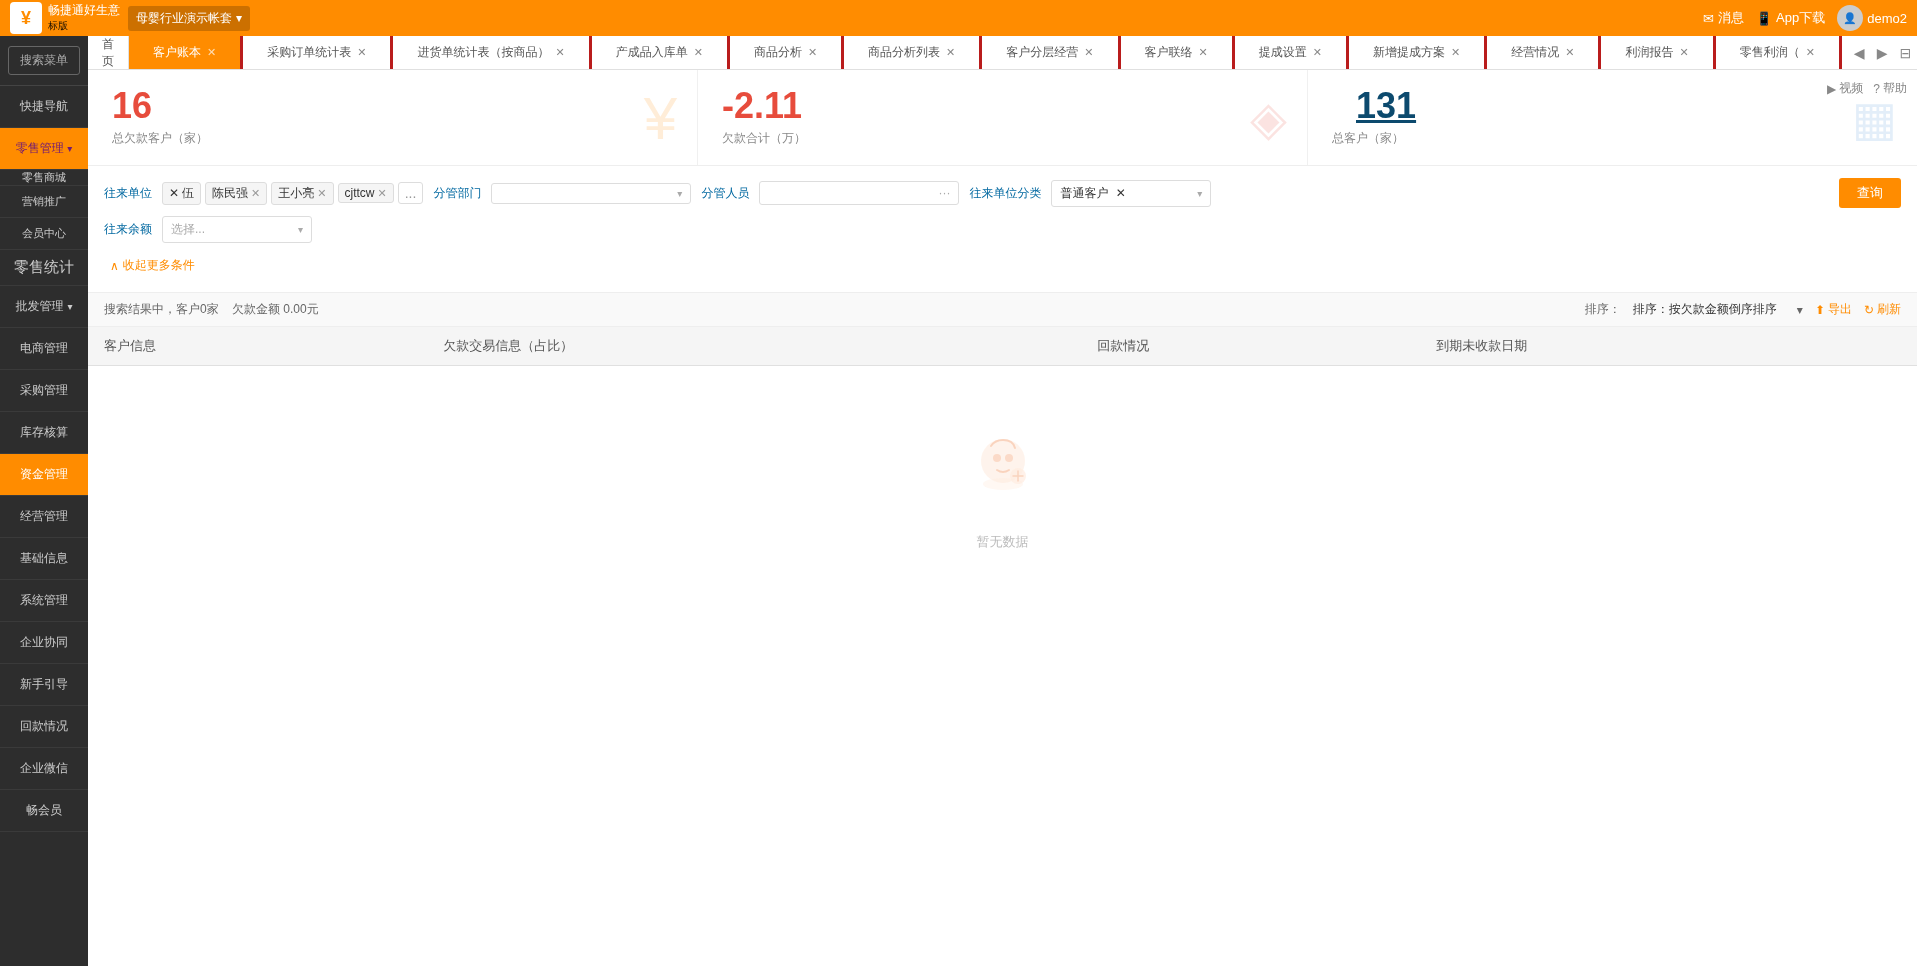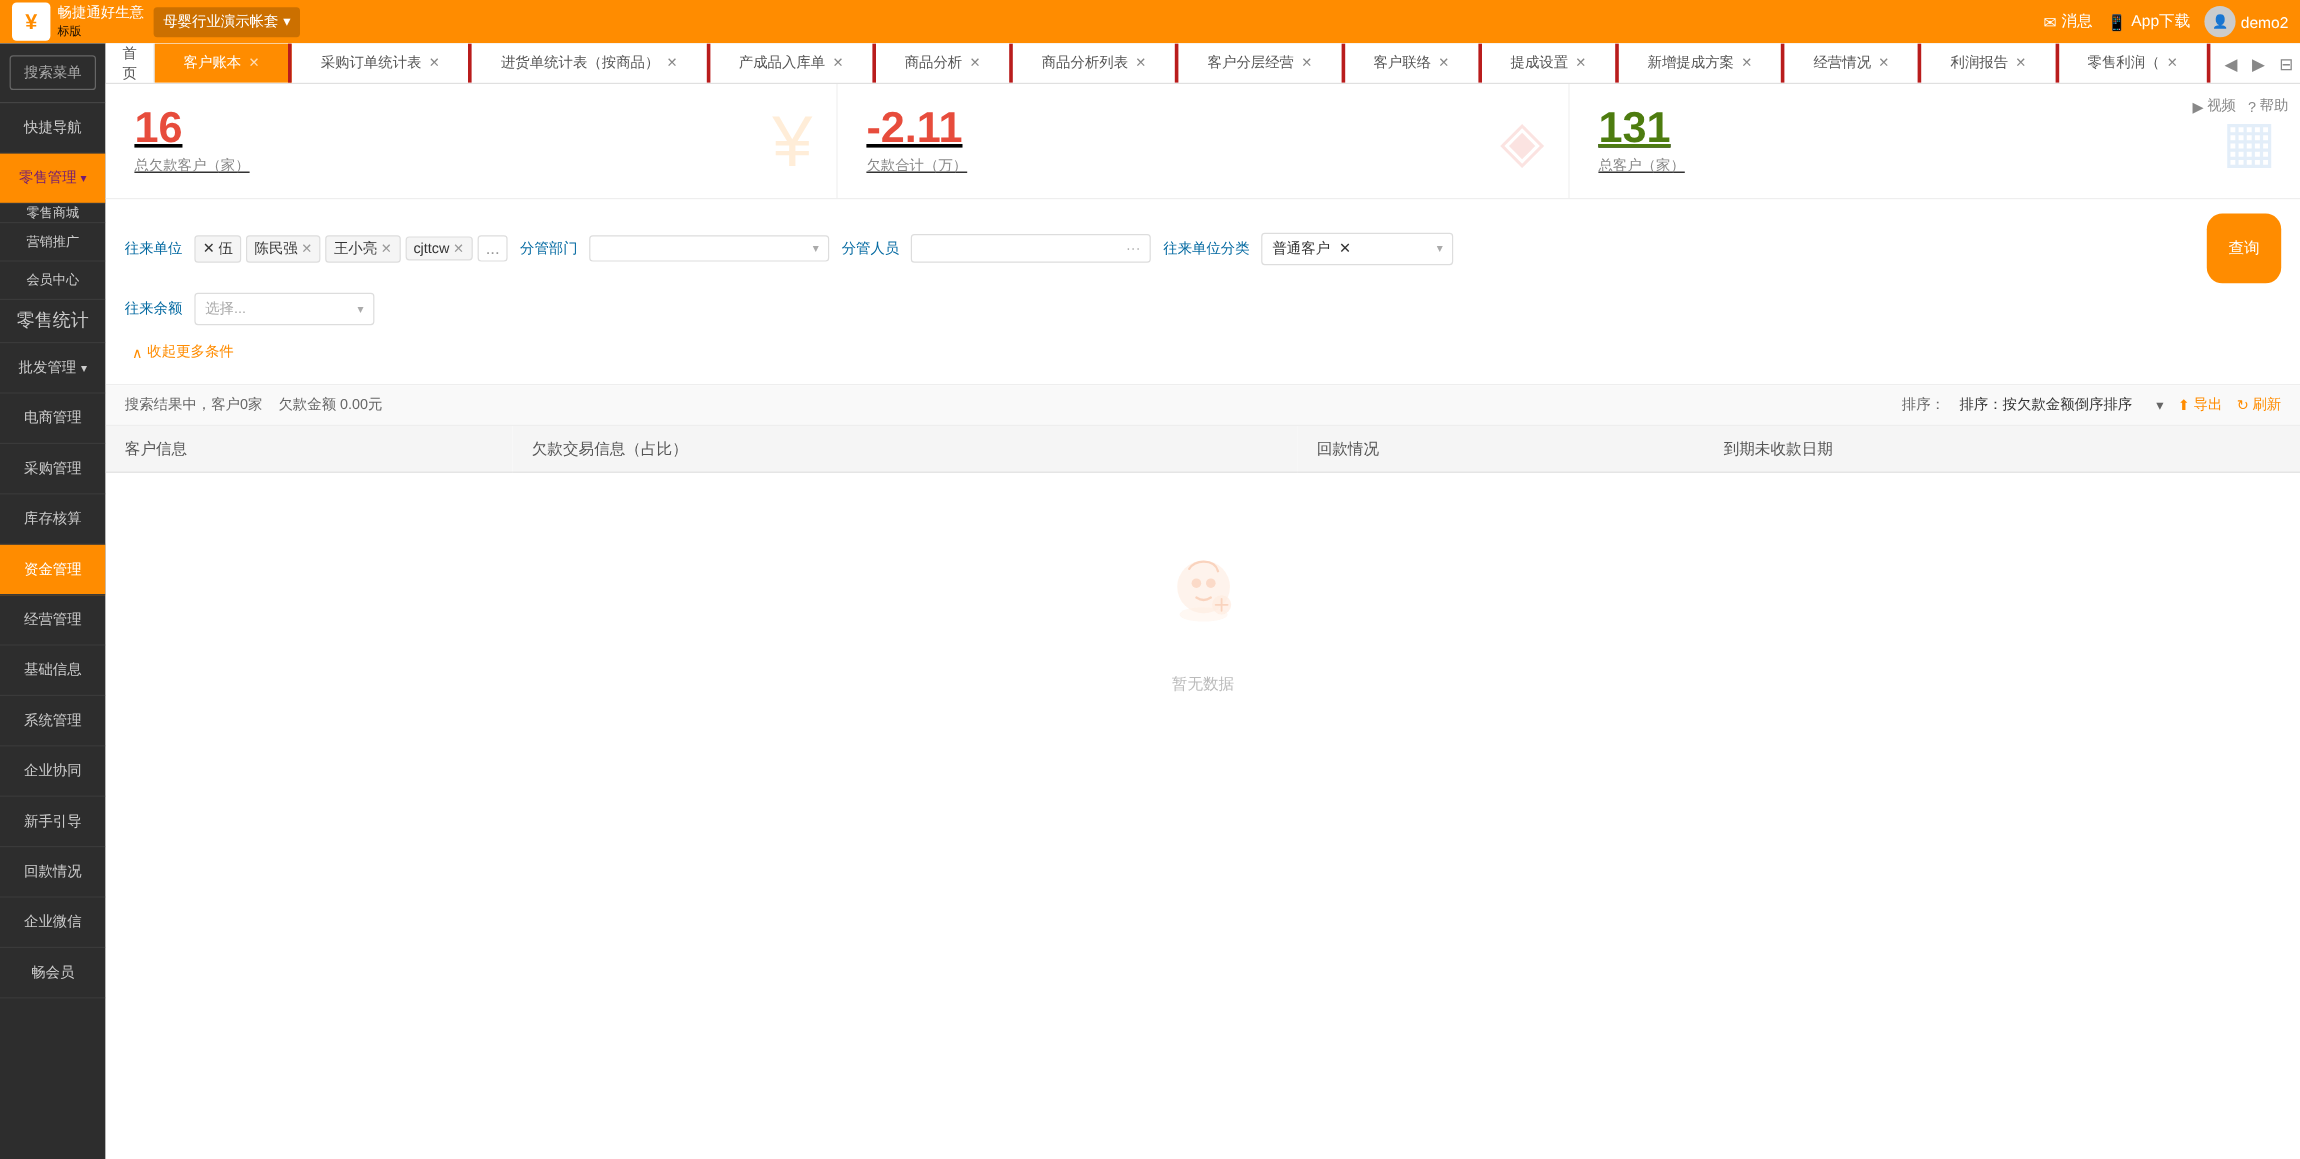--- a/index.html
+++ b/index.html
@@ -39,24 +39,24 @@
     .tab-item.active { background: #ff8c00; color: white; }
     .tab-item .tab-close { margin-left: 6px; font-size: 11px; color: inherit; opacity: 0.7; }
     .tab-home { padding: 0 14px; height: 100%; display: flex; align-items: center; font-size: 12px; cursor: pointer; border-right: 1px solid #e0e0e0; color: #555; }
     .tab-controls { margin-left: auto; display: flex; align-items: center; padding: 0 8px; gap: 4px; }
     .tab-ctrl-btn { background: none; border: none; cursor: pointer; color: #888; font-size: 14px; padding: 2px 4px; }
 
     
     .page-content { flex: 1; overflow-y: auto; background: white; }
 
     
-    .stats-bar { display: flex; align-items: stretch; border-bottom: 1px solid #eee; background: white; position: relative; text-decoration: underline; }
+    .stats-bar { display: flex; align-items: stretch; border-bottom: 1px solid #eee; background: white; position: relative; }
     .stat-card { flex: 1; padding: 18px 24px; display: flex; flex-direction: column; align-items: flex-start; justify-content: center; border-right: 1px solid #f0f0f0; position: relative; }
     .stat-number { font-size: 36px; font-weight: bold; color: #e74c3c; line-height: 1; }
-    .stat-number.dark { color: #4d7c0f; text-decoration: underline; }
+    .stat-number.dark { color: #0c4a6e; text-decoration: underline; margin-left: 24px; }
     .stat-label { font-size: 12px; color: #888; margin-top: 6px; }
     .stat-icon { position: absolute; right: 20px; top: 50%; transform: translateY(-50%); opacity: 0.15; font-size: 60px; }
     .stat-icon.orange { color: #ff8c00; }
     .stat-icon.red { color: #e74c3c; }
     .stat-icon.blue { color: #4a90d9; }
     .video-help { position: absolute; top: 10px; right: 10px; font-size: 12px; color: #888; display: flex; gap: 10px; }
     .video-help span { cursor: pointer; display: flex; align-items: center; gap: 3px; }
 
     
     .filter-area { padding: 12px 16px; background: white; border-bottom: 1px solid #eee; }
@@ -64,21 +64,21 @@
     .filter-label { color: #0369a1; font-size: 12px; white-space: nowrap; flex-shrink: 0; }
     .filter-tags { display: flex; align-items: center; gap: 4px; flex-wrap: wrap; }
     .filter-tag { background: #f5f5f5; border: 1px solid #ddd; border-radius: 3px; padding: 2px 6px; font-size: 12px; color: #333; display: flex; align-items: center; gap: 3px; cursor: pointer; }
     .filter-tag .remove { color: #999; font-size: 11px; cursor: pointer; }
     .filter-more { color: #999; font-size: 14px; cursor: pointer; border: 1px solid #ddd; padding: 2px 6px; border-radius: 3px; }
     .filter-select { border: 1px solid #ddd; border-radius: 3px; padding: 4px 8px; font-size: 12px; color: #333; min-width: 120px; display: flex; align-items: center; justify-content: space-between; cursor: pointer; background: white; }
     .filter-select-wide { min-width: 200px; }
     .filter-arrow { color: #aaa; font-size: 10px; }
     .filter-dots { color: #aaa; margin-left: 4px; cursor: pointer; }
     .collapse-btn { display: flex; align-items: center; gap: 4px; color: #ff8c00; font-size: 12px; cursor: pointer; margin: 0 auto; padding: 6px; }
-    .query-btn { background: #ff8c00; color: white; border: none; padding: 20px 18px; border-radius: 13px; font-size: 13px; cursor: pointer; margin-left: auto; }
+    .query-btn { background: #ff8c00; color: white; border: none; padding: 6px 18px; border-radius: 3px; font-size: 13px; cursor: pointer; margin-left: auto; }
 
     
     .results-bar { padding: 8px 16px; background: #f9f9f9; border-bottom: 1px solid #eee; display: flex; align-items: center; justify-content: space-between; font-size: 12px; color: #666; }
     .results-actions { display: flex; align-items: center; gap: 12px; }
     .results-action-btn { color: #ff8c00; cursor: pointer; display: flex; align-items: center; gap: 3px; }
 
     
     .data-table { width: 100%; border-collapse: collapse; }
     .data-table th { background: #f5f5f5; padding: 10px 16px; text-align: left; font-size: 13px; color: #555; font-weight: normal; border-bottom: 1px solid #e0e0e0; }
 

